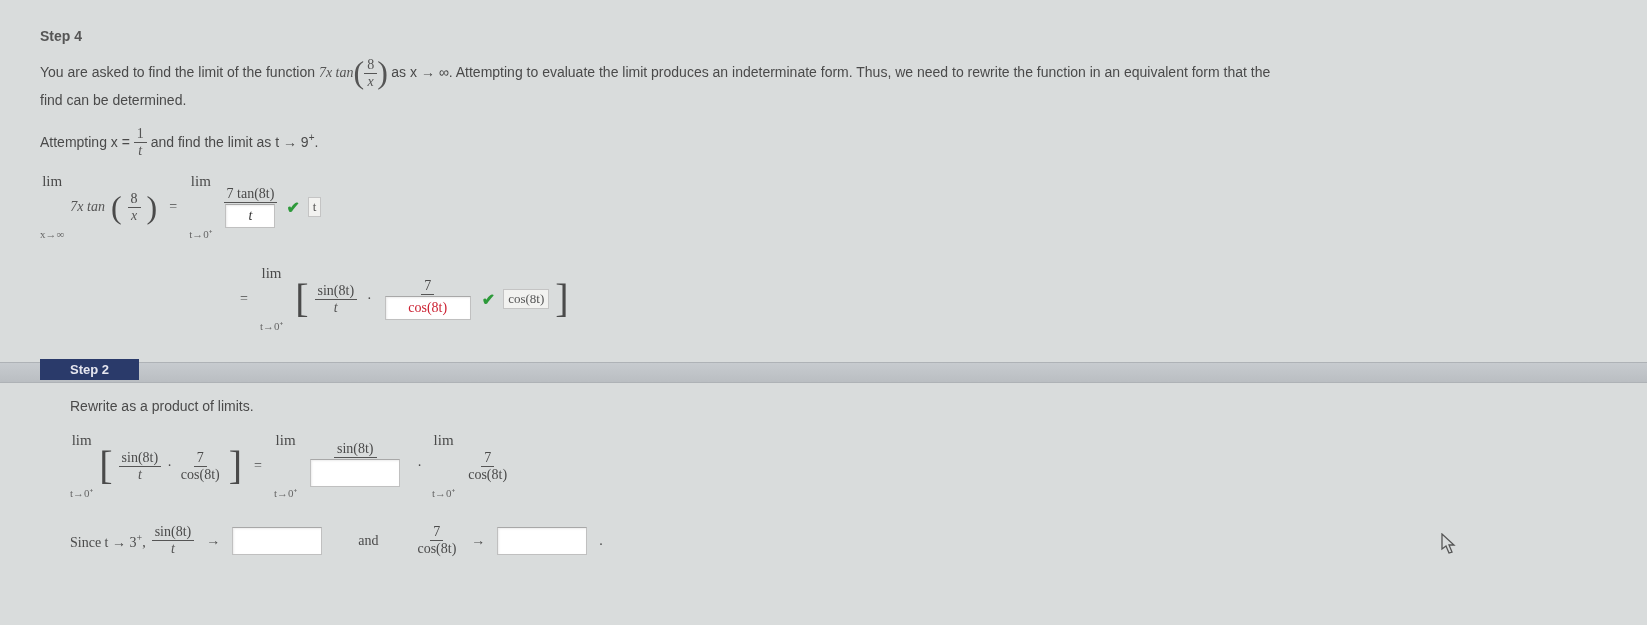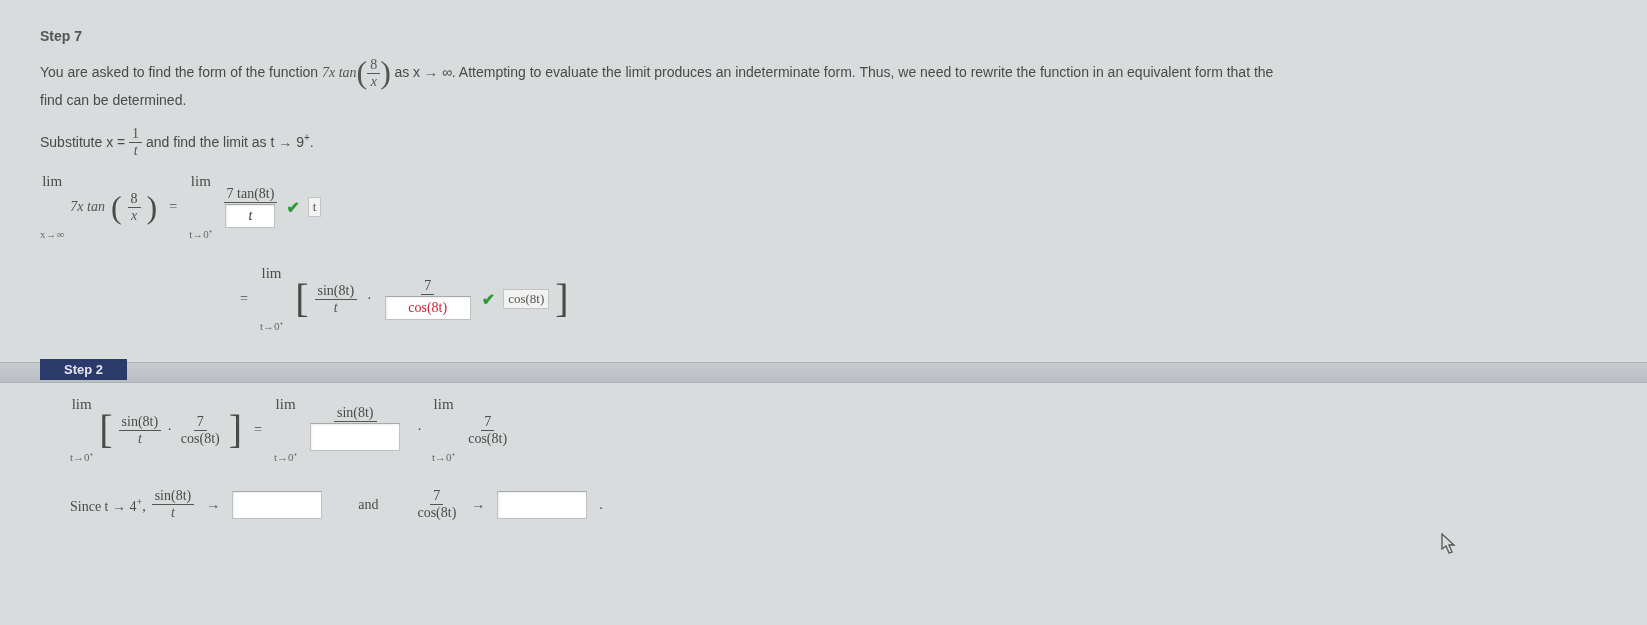--- a/index.html
+++ b/index.html
@@ -11,21 +11,21 @@
     font-size: 14px;
     color: #4a4a4a;
     overflow: hidden;
   }
   body { padding: 20px 40px; position: relative; }
   .step-header { font-weight: bold; color: #555; margin: 8px 0 14px; font-size: 14px; }
   .step-header.dark {
     background: #2a3a6a;
     color: #e6e6ef;
     display: inline-block;
-    padding: 3px 24px;
+    padding: 3px 30px;
     font-size: 13px;
   }
   .step2-bar {
     height: 21px;
     background: linear-gradient(#c7cbcf,#babec2);
     border-top: 1px solid #aeb2b6;
     border-bottom: 1px solid #aeb2b6;
     margin: 30px -40px 12px;
     display:flex; align-items:center;
   }
@@ -62,36 +62,36 @@
   }
   .cursor-icon {
     position:absolute; right:190px; bottom:70px;
     width:16px; height:22px;
     font-size:18px; color:#454545;
   }
 </style>
 </head>
 <body>
 
-<div class="step-header">Step 7</div>
+<div class="step-header">Step 4</div>
 
 <div class="para">
-  <span>You are asked to find the form of the function </span>
+  <span>You are asked to find the limit of the function </span>
   <span class="math">
     <span style="font-style:italic">7x tan</span><span class="paren-large">(</span><span class="frac">
         <span class="num rm">8</span>
         <span class="den math">x</span>
       </span><span class="paren-large">)</span>
   </span>
   <span> as x → ∞. Attempting to evaluate the limit produces an indeterminate form. Thus, we need to rewrite the function in an equivalent form that the</span><br>
   <span>find can be determined.</span>
 </div>
 
 <div class="para">
-  <span>Substitute x = </span>
+  <span>Attempting x = </span>
   <span class="frac math" style="font-style:normal">
       <span class="num">1</span>
       <span class="den math">t</span>
     </span>
   <span> and find the limit as t → 9</span><span class="sup">+</span><span>.</span>
 </div>
 
 <div class="row ml">
   <span class="lim">
       <span class="top">lim</span>
@@ -137,20 +137,21 @@
   <span class="hint-box">cos(8t)</span>
   <span class="bracket-large">]</span>
 </div>
 
 <div class="step2-bar">
   <span class="step-header dark">Step 2</span>
 </div>
 
 <div style="padding-left:30px">
 
+<div class="para">Rewrite as a product of limits.</div>
 
 <div class="row">
   <span class="lim">
         <span class="top">lim</span>
         <span class="bot">t→0⁺</span>
       </span>
   <span class="bracket-large">[</span>
   <span class="frac">
         <span class="num rm">sin(8t)</span>
         <span class="den math">t</span>
@@ -176,21 +177,21 @@
         <span class="bot">t→0⁺</span>
       </span>
   <span class="frac" style="margin-left:4px">
         <span class="num rm">7</span>
         <span class="den rm">cos(8t)</span>
       </span>
 </div>
 
 <div class="row">
   <span class="rm">
-    <span>Since t → 4</span><span class="sup">+</span><span>, </span>
+    <span>Since t → 3</span><span class="sup">+</span><span>, </span>
   </span>
   <span class="frac">
         <span class="num rm">sin(8t)</span>
         <span class="den math">t</span>
       </span>
   <span class="rm" style="margin:0 6px">→</span>
   <span class="ans-input empty"></span>
   <span class="rm" style="margin:0 30px">and</span>
   <span class="frac">
         <span class="num rm">7</span>

